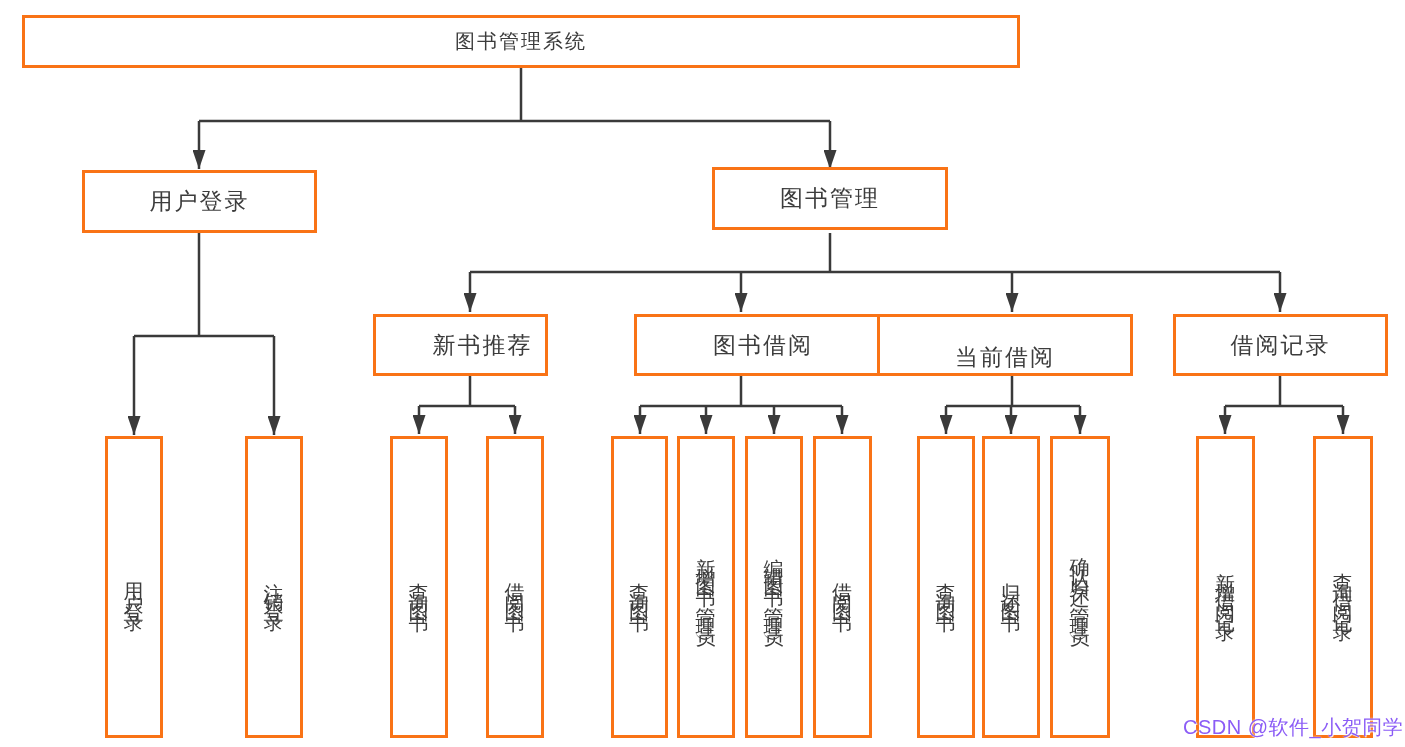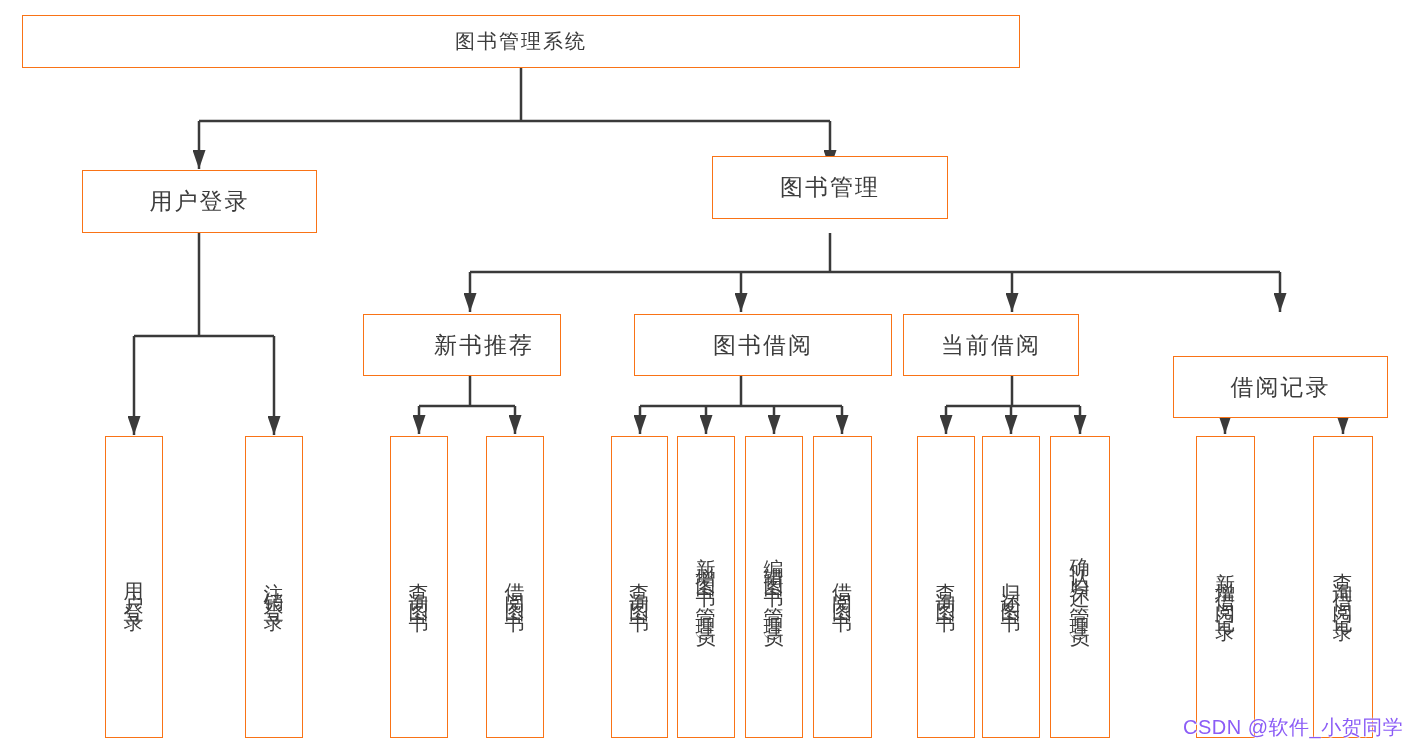--- a/index.html
+++ b/index.html
@@ -20,21 +20,21 @@
     width: 1405px; height: 747px;
   }
   svg.connectors {
     position: absolute;
     left: 0; top: 0;
     z-index: 1;
   }
   .box {
     position: absolute;
     box-sizing: border-box;
-    border: 1px solid #f97316;
+    border: 3px solid #f97316;
     background: #ffffff;
     display: flex;
     align-items: center;
     justify-content: center;
     z-index: 2;
   }
   .hlabel {
     font-size: 23px;
     color: #3c3c3c;
     letter-spacing: 2px;
@@ -123,34 +123,34 @@
     </g>
   </svg>
 
   <div class="box root-box" style="left:22px; top:15px; width:998px; height:53px;">
     <span class="hlabel">图书管理系统</span>
   </div>
 
   <div class="box" style="left:82px; top:170px; width:235px; height:63px;">
     <span class="hlabel">用户登录</span>
   </div>
-  <div class="box" style="left:712px; top:156px; width:236px; height:63px;">
+  <div class="box" style="left:712px; top:167px; width:236px; height:63px;">
     <span class="hlabel">图书管理</span>
   </div>
 
-  <div class="box" style="left:363px; top:314px; width:198px; height:62px;padding-left:44px;">
+  <div class="box" style="left:373px; top:314px; width:175px; height:62px;padding-left:44px;">
     <span class="hlabel">新书推荐</span>
   </div>
   <div class="box" style="left:634px; top:314px; width:258px; height:62px;">
     <span class="hlabel">图书借阅</span>
   </div>
-  <div class="box" style="left:903px; top:314px; width:176px; height:62px;">
+  <div class="box" style="left:877px; top:314px; width:256px; height:62px;align-items:flex-end;">
     <span class="hlabel">当前借阅</span>
   </div>
-  <div class="box" style="left:1173px; top:314px; width:215px; height:62px;margin-top:42px;">
+  <div class="box" style="left:1173px; top:314px; width:215px; height:62px;">
     <span class="hlabel">借阅记录</span>
   </div>
 
   <div class="box leaf" style="left:105px; top:436px; width:58px; height:302px;">
     <span class="vlabel">用户登录</span>
   </div>
   <div class="box leaf" style="left:245px; top:436px; width:58px; height:302px;">
     <span class="vlabel">注销登录</span>
   </div>
 

